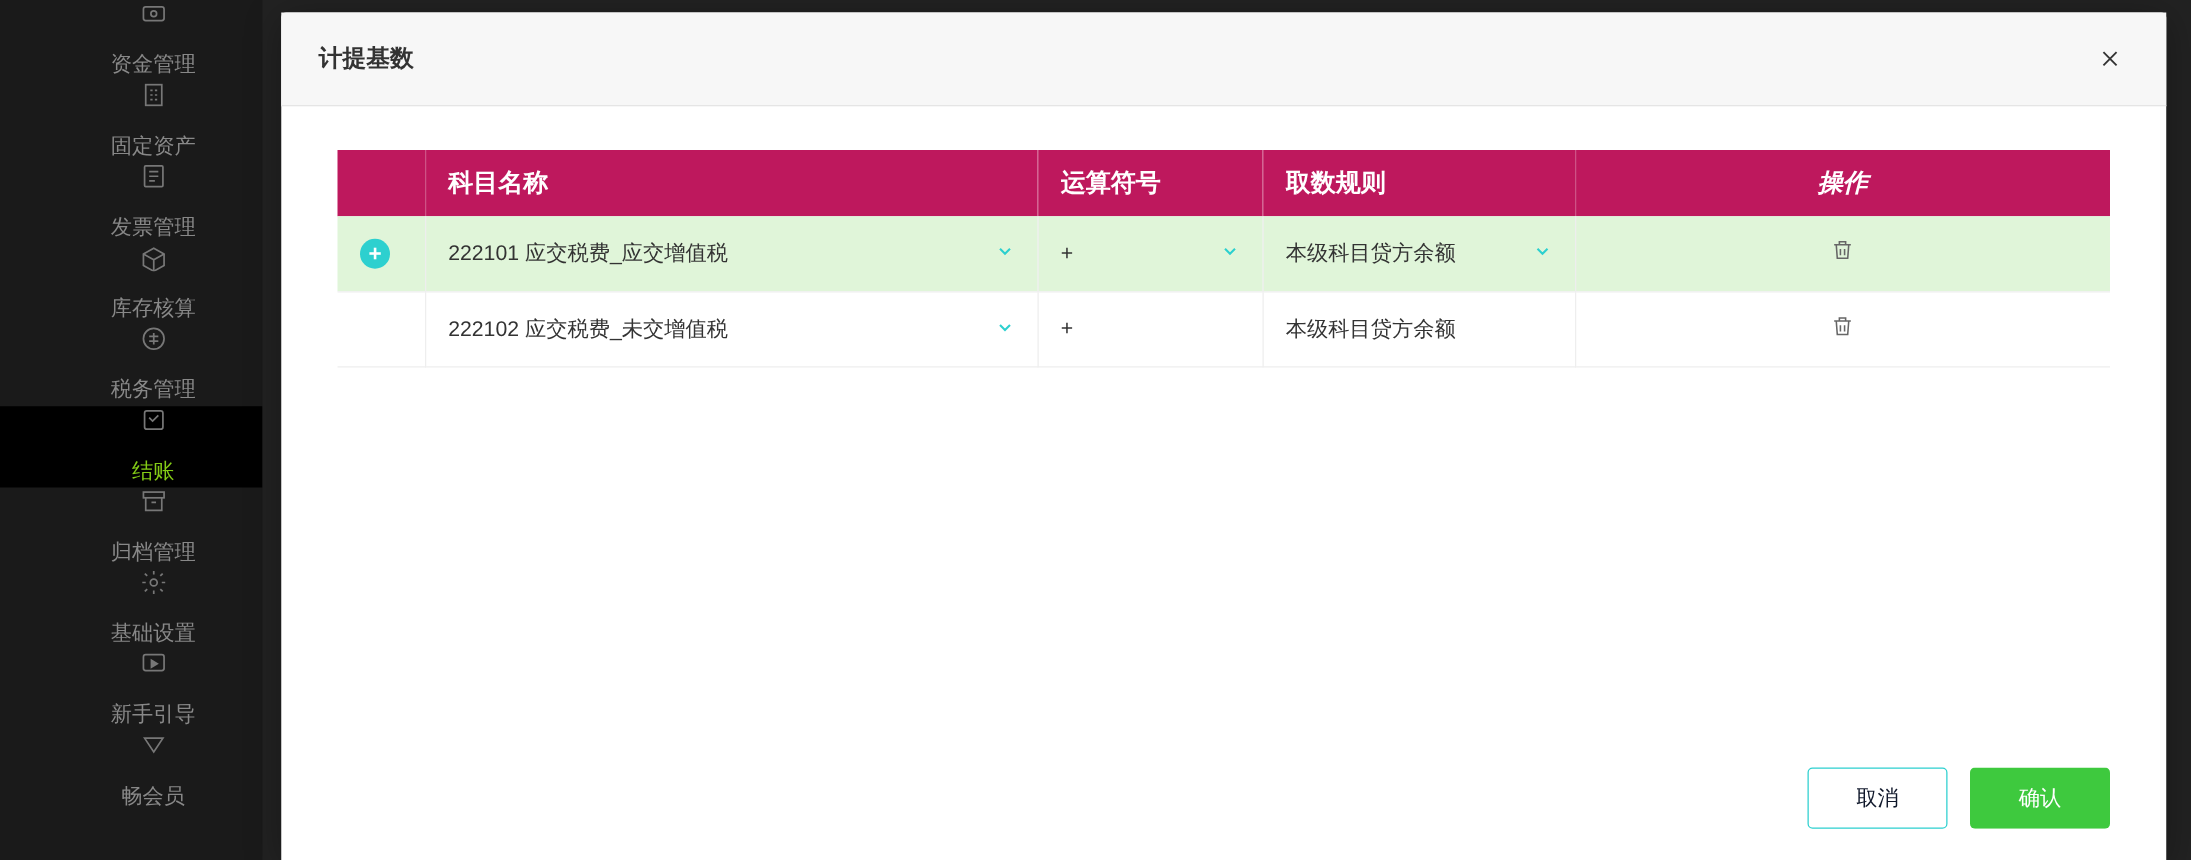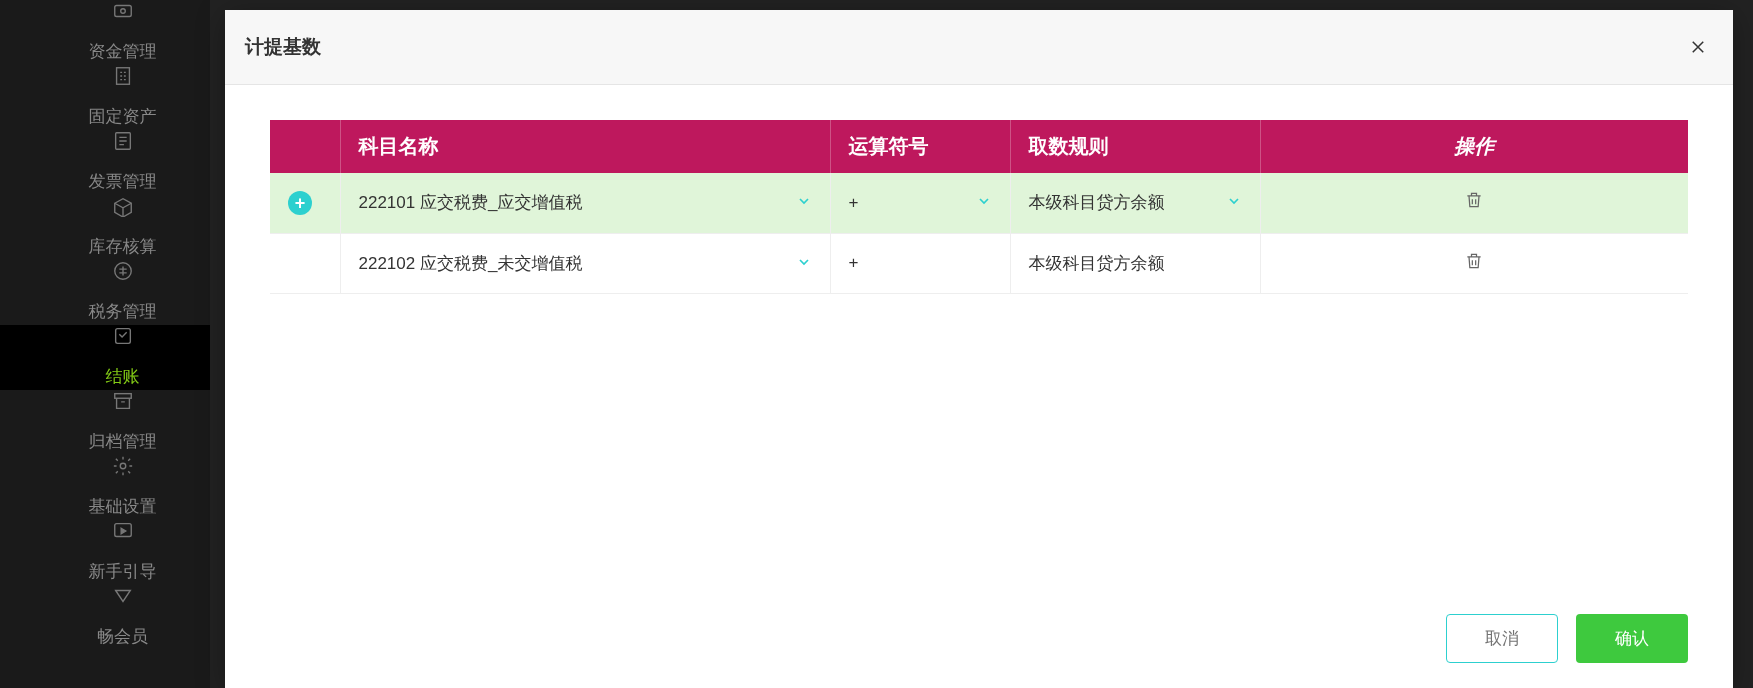--- a/index.html
+++ b/index.html
@@ -68,21 +68,21 @@
       box-shadow: 0 5px 30px rgba(0,0,0,0.3);
       display: flex;
       flex-direction: column;
     }
     
     .modal-header {
       height: 75px;
       display: flex;
       align-items: center;
       justify-content: space-between;
-      padding: 0 20px;
+      padding: 0 30px;
       border-bottom: 1px solid #e5e5e5;
       background: #f7f7f7;
     }
     .modal-title {
       font-size: 19px;
       font-weight: 600;
       color: #333;
     }
     .close-btn {
       width: 30px;
@@ -176,21 +176,21 @@
     .btn {
       padding: 12px 38px;
       font-size: 17px;
       border-radius: 4px;
       cursor: pointer;
       border: 1px solid transparent;
     }
     .btn-cancel {
       background: #fff;
       border-color: #2dd0cf;
-      color: #737373;
+      color: #0f172a;
     }
     .btn-confirm {
       background: #3ec93e;
       color: #fff;
     }
   </style>
 </head>
 <body>
 
 <div class="sidebar">

